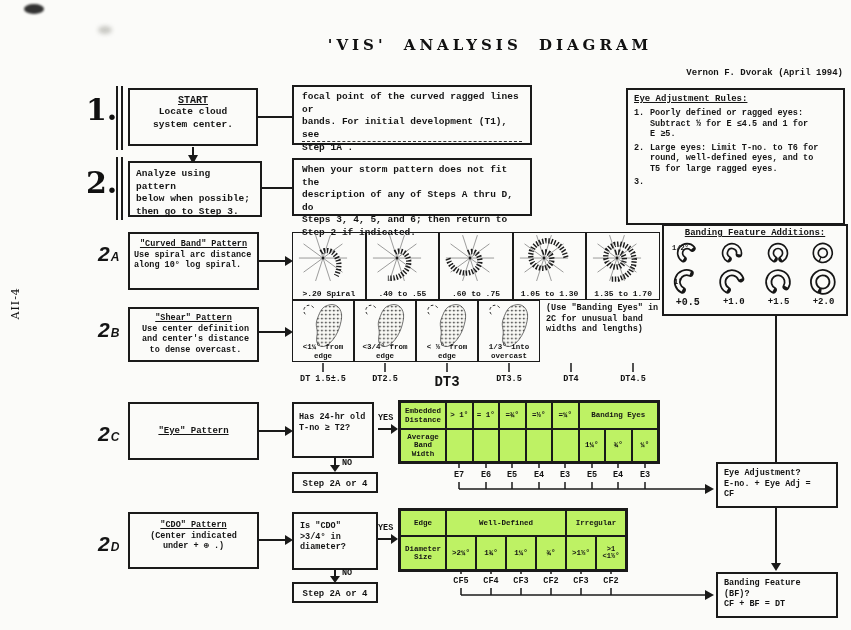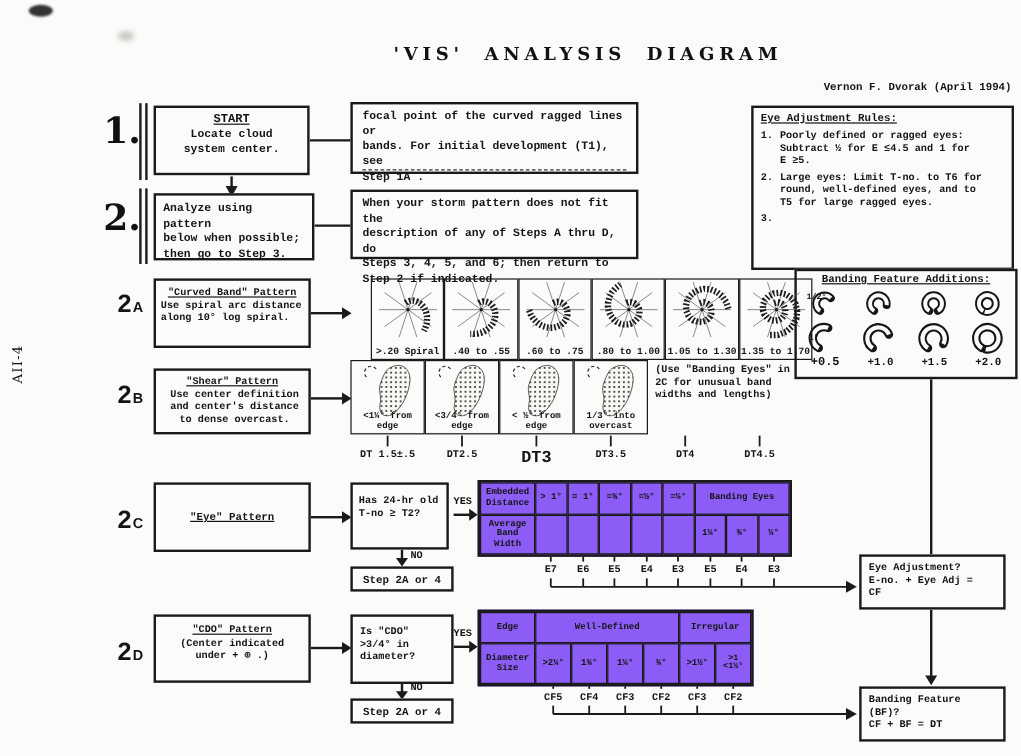--- a/index.html
+++ b/index.html
@@ -1,34 +1,34 @@
 <!DOCTYPE html>
 <html><head>
 <meta charset="utf-8">
 <style>
   html,body{margin:0;padding:0;background:#e8e8e4;}
   #page{position:relative;width:851px;height:630px;background:#fbfbf9;overflow:hidden;
         font-family:"Liberation Mono","DejaVu Sans Mono",monospace;color:#141414;}
   .abs{position:absolute;}
   .mono{font-family:"Liberation Mono","DejaVu Sans Mono",monospace;font-weight:bold;color:#141414;}
-  .sans{font-family:"Liberation Sans","DejaVu Sans",sans-serif;color:#141414;}
+  .sans{font-family:"Liberation Sans","DejaVu Sans",sans-serif;color:#141414;font-style:italic;}
   .serif{font-family:"DejaVu Serif","Liberation Serif",serif;color:#111;}
   .box{border:2px solid #1a1a1a;background:#fbfbf9;box-sizing:border-box;}
   .pre{white-space:pre-line;}
   .ctr{text-align:center;}
   .u{text-decoration:underline;}
   .udash{border-bottom:1px dashed #333;}
   .t9{font-size:9.5px;line-height:12.5px;}
   .t85{font-size:8.5px;line-height:10.5px;}
   .t75{font-size:7.5px;line-height:8.5px;}
   .lblnum{font-size:21px;font-weight:bold;letter-spacing:1px;}
   .lblsub{font-size:12px;font-weight:bold;}
   .xc{transform:translateX(-50%);}
   svg{display:block;}
-  .cellgrid{display:grid;box-sizing:border-box;border:2px solid #1a1a1a;background:#8b5cf6;}
+  .cellgrid{display:grid;box-sizing:border-box;border:2px solid #1a1a1a;background:#bef264;}
   .cell{border:1px solid #1a1a1a;box-sizing:border-box;display:flex;align-items:center;justify-content:center;
         text-align:center;font-weight:bold;}
 </style>
 </head>
 <body>
 
 <div id="page">
 
   <svg width="0" height="0" style="position:absolute">
     <defs>
@@ -214,21 +214,21 @@
       <span class="mono" style="font-size:9px">+2.0</span>
     </div>
   </div>
 
   <div class="abs sans" style="left:98px;top:242px"><span class="lblnum">2</span><span class="lblsub">A</span></div>
   <div class="abs box ctr" style="left:128px;top:232px;width:131px;height:58px;padding-top:5px">
     <div class="mono u t85">"Curved Band" Pattern</div>
     <div class="mono pre t85" style="text-align:left;padding-left:4px">Use spiral arc distance
 along 10° log spiral.</div>
   </div>
-  <div class="abs" style="left:309px;top:232px;width:368px;height:68px;display:flex">
+  <div class="abs" style="left:292px;top:232px;width:368px;height:68px;display:flex">
     <div class="cell" style="flex:1;position:relative">
       <svg class="abs" style="left:1px;top:0" width="58" height="52" viewBox="0 0 60 54">
           <line x1="30" y1="26" x2="55.0" y2="26.0" stroke="#555" stroke-width="0.6"></line>
           <line x1="30" y1="26" x2="50.2" y2="40.7" stroke="#555" stroke-width="0.6"></line>
           <line x1="30" y1="26" x2="37.7" y2="49.8" stroke="#555" stroke-width="0.6"></line>
           <line x1="30" y1="26" x2="22.3" y2="49.8" stroke="#555" stroke-width="0.6"></line>
           <line x1="30" y1="26" x2="9.8" y2="40.7" stroke="#555" stroke-width="0.6"></line>
           <line x1="30" y1="26" x2="5.0" y2="26.0" stroke="#555" stroke-width="0.6"></line>
           <line x1="30" y1="26" x2="9.8" y2="11.3" stroke="#555" stroke-width="0.6"></line>
           <line x1="30" y1="26" x2="22.3" y2="2.2" stroke="#555" stroke-width="0.6"></line>
@@ -265,37 +265,20 @@
           <line x1="30" y1="26" x2="9.8" y2="40.7" stroke="#555" stroke-width="0.6"></line>
           <line x1="30" y1="26" x2="5.0" y2="26.0" stroke="#555" stroke-width="0.6"></line>
           <line x1="30" y1="26" x2="9.8" y2="11.3" stroke="#555" stroke-width="0.6"></line>
           <line x1="30" y1="26" x2="22.3" y2="2.2" stroke="#555" stroke-width="0.6"></line>
           <line x1="30" y1="26" x2="37.7" y2="2.2" stroke="#555" stroke-width="0.6"></line>
           <line x1="30" y1="26" x2="50.2" y2="11.3" stroke="#555" stroke-width="0.6"></line>
           <path d="M28.1 20.3L29.1 19.8L30.2 19.4L31.4 19.2L32.8 19.3L34.1 19.6L35.4 20.1L36.7 21.0L37.9 22.1L38.9 23.4L39.6 25.0L40.1 26.8L40.3 28.7L40.2 30.7L39.6 32.8L38.7 34.8L37.3 36.7L35.5 38.4L33.4 39.8L30.9 40.9L28.1 41.6L25.2 41.7L22.1 41.3L18.9 40.3L15.9 38.7L13.1 36.5L10.5 33.6L8.5 30.2L7.0 26.3" fill="none" stroke="#1c1c1c" stroke-width="5.5" stroke-dasharray="1.5 1.7"></path>
           <circle cx="30" cy="26" r="1.4" fill="#1c1c1c"></circle>
         </svg>
       <div class="abs mono" style="left:0;right:0;bottom:1px;font-size:8px">.60 to .75</div>
-    </div>
-    <div class="cell" style="flex:1;position:relative">
-      <svg class="abs" style="left:1px;top:0" width="58" height="52" viewBox="0 0 60 54">
-          <line x1="30" y1="26" x2="55.0" y2="26.0" stroke="#555" stroke-width="0.6"></line>
-          <line x1="30" y1="26" x2="50.2" y2="40.7" stroke="#555" stroke-width="0.6"></line>
-          <line x1="30" y1="26" x2="37.7" y2="49.8" stroke="#555" stroke-width="0.6"></line>
-          <line x1="30" y1="26" x2="22.3" y2="49.8" stroke="#555" stroke-width="0.6"></line>
-          <line x1="30" y1="26" x2="9.8" y2="40.7" stroke="#555" stroke-width="0.6"></line>
-          <line x1="30" y1="26" x2="5.0" y2="26.0" stroke="#555" stroke-width="0.6"></line>
-          <line x1="30" y1="26" x2="9.8" y2="11.3" stroke="#555" stroke-width="0.6"></line>
-          <line x1="30" y1="26" x2="22.3" y2="2.2" stroke="#555" stroke-width="0.6"></line>
-          <line x1="30" y1="26" x2="37.7" y2="2.2" stroke="#555" stroke-width="0.6"></line>
-          <line x1="30" y1="26" x2="50.2" y2="11.3" stroke="#555" stroke-width="0.6"></line>
-          <path d="M28.1 20.3L29.3 19.7L30.8 19.4L32.3 19.5L33.9 19.9L35.4 20.6L36.8 21.8L37.9 23.3L38.8 25.1L39.2 27.1L39.1 29.3L38.6 31.5L37.5 33.6L35.9 35.5L33.8 37.1L31.3 38.3L28.5 38.8L25.4 38.8L22.3 38.0L19.4 36.5L16.7 34.2L14.4 31.3L12.8 27.8L12.0 23.8L12.1 19.6L13.2 15.3L15.3 11.1L18.5 7.4L22.6 4.2" fill="none" stroke="#1c1c1c" stroke-width="5.5" stroke-dasharray="1.5 1.7"></path>
-          <circle cx="30" cy="26" r="1.4" fill="#1c1c1c"></circle>
-        </svg>
-      <div class="abs mono" style="left:0;right:0;bottom:1px;font-size:8px">.80 to 1.00</div>
     </div>
     <div class="cell" style="flex:1;position:relative">
       <svg class="abs" style="left:1px;top:0" width="58" height="52" viewBox="0 0 60 54">
           <line x1="30" y1="26" x2="55.0" y2="26.0" stroke="#555" stroke-width="0.6"></line>
           <line x1="30" y1="26" x2="50.2" y2="40.7" stroke="#555" stroke-width="0.6"></line>
           <line x1="30" y1="26" x2="37.7" y2="49.8" stroke="#555" stroke-width="0.6"></line>
           <line x1="30" y1="26" x2="22.3" y2="49.8" stroke="#555" stroke-width="0.6"></line>
           <line x1="30" y1="26" x2="9.8" y2="40.7" stroke="#555" stroke-width="0.6"></line>
           <line x1="30" y1="26" x2="5.0" y2="26.0" stroke="#555" stroke-width="0.6"></line>
           <line x1="30" y1="26" x2="9.8" y2="11.3" stroke="#555" stroke-width="0.6"></line>

